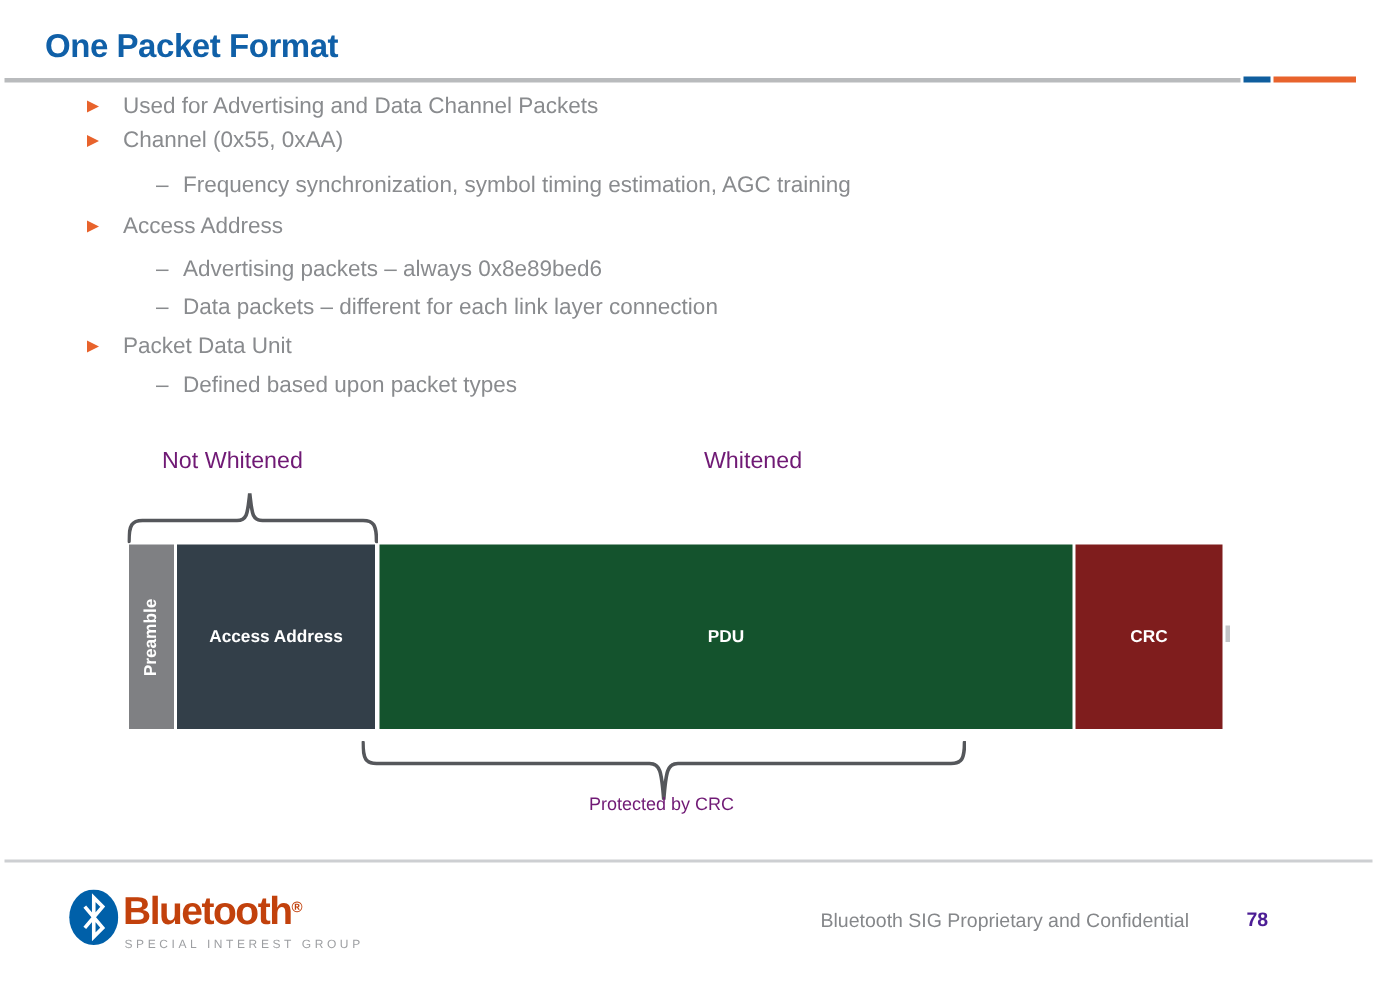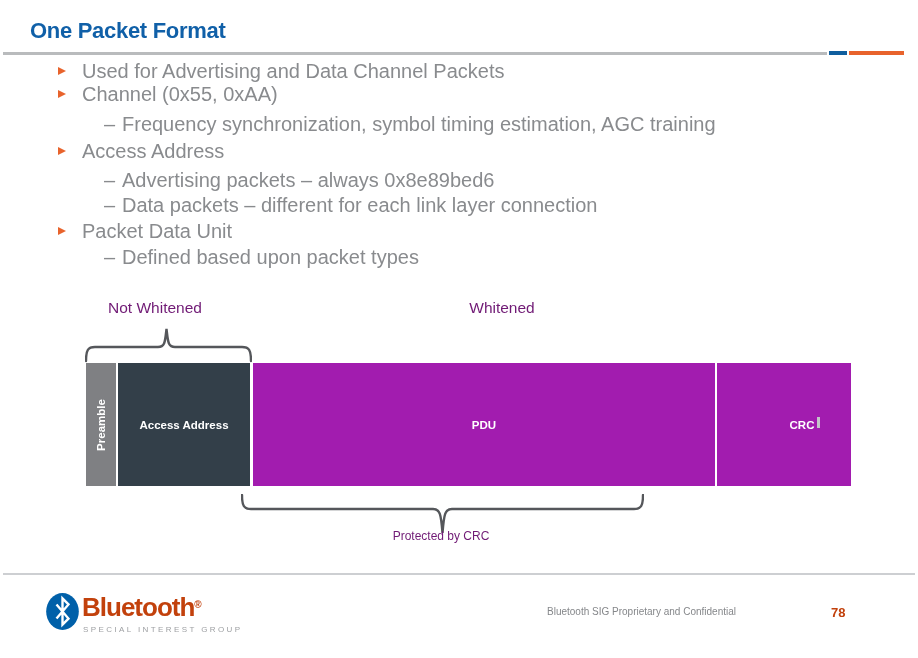--- a/index.html
+++ b/index.html
@@ -11,21 +11,21 @@
   .title{
     position:absolute;left:30px;top:6px;font-size:22px;font-weight:bold;
     color:#1060a8;letter-spacing:-0.3px;white-space:nowrap;margin-top:12px;
   }
   
   .rule-gray{position:absolute;left:3px;top:52px;width:824px;height:3px;background:#b9bbbd;}
   .rule-blue{position:absolute;left:829px;top:51px;width:18px;height:4px;background:#0f5e9e;}
   .rule-orange{position:absolute;left:849px;top:51px;width:55px;height:4px;background:#e8632c;}
   
   .bullet{position:absolute;left:0;width:802px;height:22px;line-height:22px;
-          font-size:20px;color:#898b8e;}
+          font-size:15px;color:#898b8e;}
   .bullet .arrow{
     position:absolute;left:58px;top:7px;width:0;height:0;
     border-left:8px solid #e8632c;border-top:4.5px solid transparent;
     border-bottom:4.5px solid transparent;
   }
   .bullet.l1 .btext{position:absolute;left:82px;white-space:nowrap;}
   .bullet .dash{position:absolute;left:104px;white-space:nowrap;}
   .bullet.l2 .btext{position:absolute;left:122px;white-space:nowrap;}
   
   .dlabel{position:absolute;font-size:15.5px;color:#701a75;text-align:center;white-space:nowrap;}
@@ -35,38 +35,38 @@
   
   .brace{position:absolute;}
   
   .block{
     position:absolute;top:363px;height:123px;display:flex;align-items:center;justify-content:center;
     color:#ffffff;font-weight:bold;font-size:11.5px;white-space:nowrap;
   }
   .block-preamble{left:86px;width:30px;background:#7f8083;}
   .block-preamble .vlabel{transform:rotate(-90deg);}
   .block-access{left:118px;width:132px;background:#333f49;}
-  .block-pdu{left:253px;width:462px;background:#a21caf;}
-  .block-crc{left:717px;width:98px;background:#a21caf;padding-left:36px;}
+  .block-pdu{left:253px;width:462px;background:#14532d;}
+  .block-crc{left:717px;width:98px;background:#7f1d1d;}
   .edge-tick{position:absolute;left:817px;top:417px;width:3px;height:11px;background:#c3c5c8;}
   
   .footer-divider{position:absolute;left:3px;top:573px;width:912px;height:2px;background:#cdcfd2;}
   .logo{position:absolute;left:46px;top:592px;width:240px;height:48px;}
   .logo svg{position:absolute;left:0;top:1px;}
   .logo-word{
     position:absolute;left:36px;top:0;font-size:26px;font-weight:bold;color:#c2410c;
     letter-spacing:-1px;white-space:nowrap;
   }
   .logo-word sup{font-size:10px;letter-spacing:0;vertical-align:8px;}
   .logo-sub{
     position:absolute;left:37px;top:33px;font-size:8px;color:#9d9fa2;
     letter-spacing:2.4px;white-space:nowrap;
   }
-  .confidential{position:absolute;left:547px;top:606px;font-size:10px;color:#85878a;white-space:nowrap;}
-  .page-number{position:absolute;left:831px;top:605px;font-size:13px;font-weight:bold;color:#c2410c;}
+  .confidential{position:absolute;left:547px;top:606px;font-size:13px;color:#85878a;white-space:nowrap;}
+  .page-number{position:absolute;left:831px;top:605px;font-size:13px;font-weight:bold;color:#4c1d95;}
 </style>
 </head>
 <body>
 
 <div class="slide">
 
   <div class="title">One Packet Format</div>
 
   <div class="rule-gray"></div>
   <div class="rule-blue"></div>

